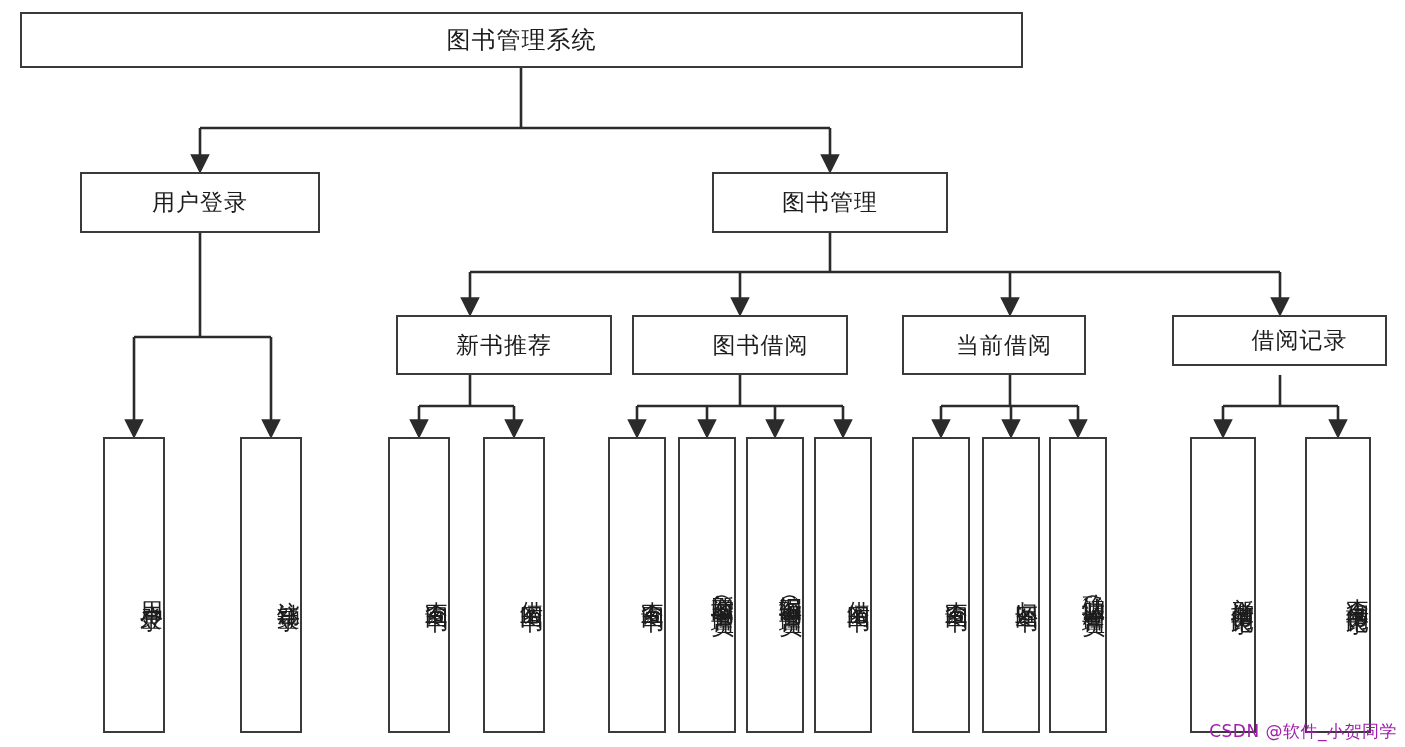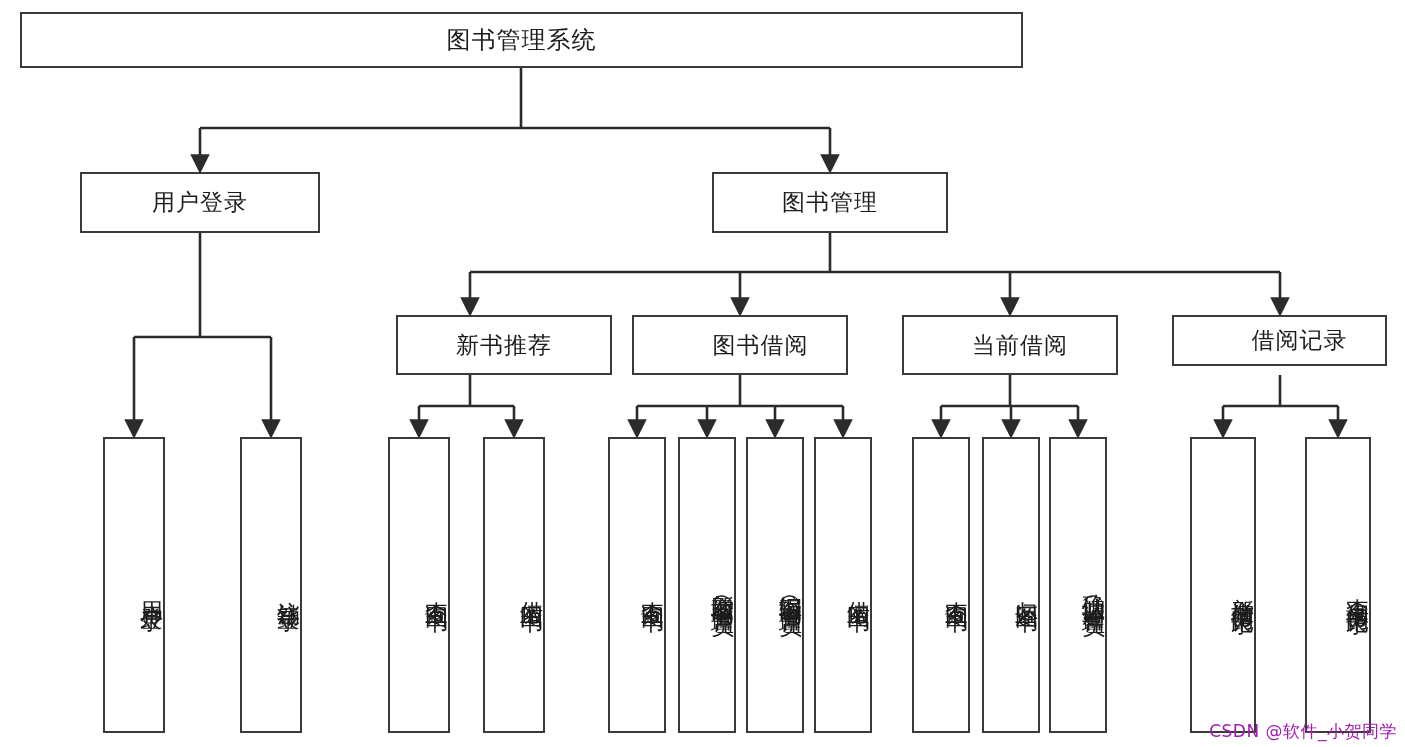--- a/index.html
+++ b/index.html
@@ -135,21 +135,21 @@
   <div class="node horizontal" style="left:712px; top:172px; width:236px; height:61px;align-items:center;">
     <span>图书管理</span>
   </div>
 
   <div class="node horizontal" style="left:362px; top:315px; width:216px; height:60px;margin-left:34px;">
     <span>新书推荐</span>
   </div>
   <div class="node horizontal" style="left:632px; top:315px; width:216px; height:60px;padding-left:41px;">
     <span>图书借阅</span>
   </div>
-  <div class="node horizontal" style="left:902px; top:315px; width:216px; height:60px;padding-left:20px;">
+  <div class="node horizontal" style="left:902px; top:315px; width:184px; height:60px;padding-left:20px;">
     <span>当前借阅</span>
   </div>
   <div class="node horizontal" style="left:1172px; top:315px; width:215px; height:51px;padding-left:40px;">
     <span>借阅记录</span>
   </div>
 
   <div class="node vertical" style="left:103px; top:437px; width:62px; height:296px;">
     <span>用户登录</span>
   </div>
   <div class="node vertical" style="left:240px; top:437px; width:62px; height:296px;">

